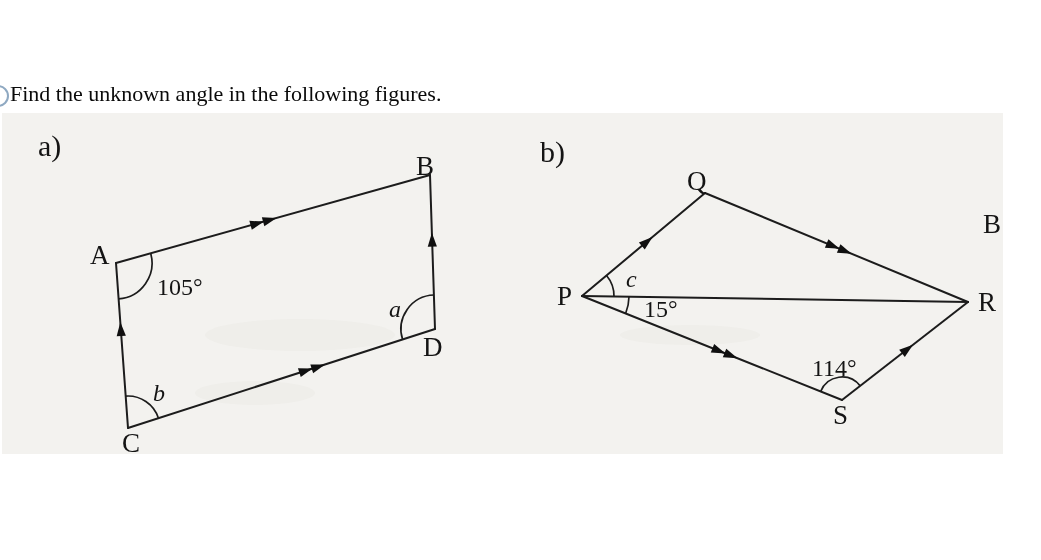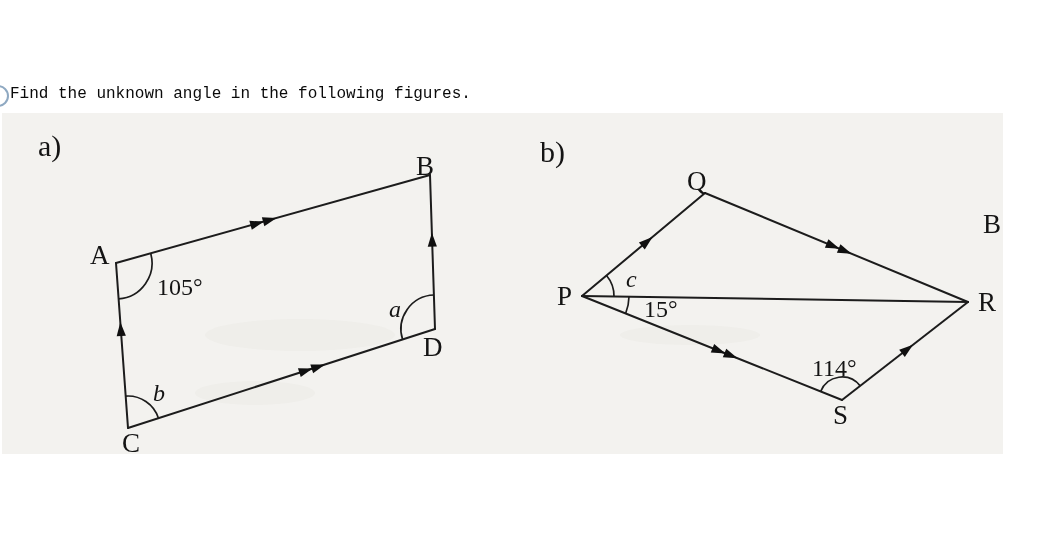--- a/index.html
+++ b/index.html
@@ -5,22 +5,22 @@
   html,body{margin:0;padding:0;background:#ffffff;}
   .page{
     position:relative;
     width:1041px;height:560px;
     background:#ffffff;
     overflow:hidden;
     font-family:"Liberation Serif", serif;
   }
   .prompt{
     position:absolute;left:10px;top:81px;
-    font-family:Liberation Mono, monospace;
-    font-size:16px;line-height:26px;
+    font-family:Liberation Serif, serif;
+    font-size:22px;line-height:26px;
     color:#0a0a0a;
     white-space:nowrap;
   }
   .marker-sliver{
     position:absolute;left:-13px;top:85px;
     width:18px;height:18px;
     border:2.5px solid #8fa9c2;
     border-radius:50%;
     background:transparent;
   }

